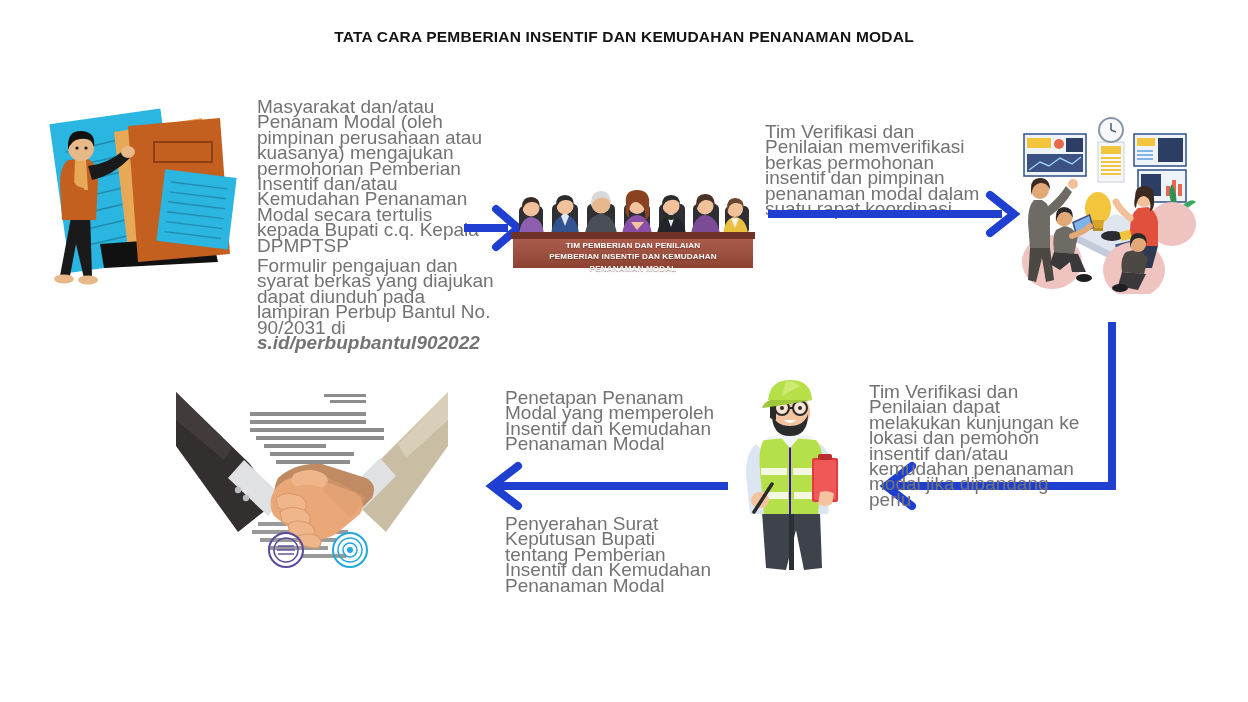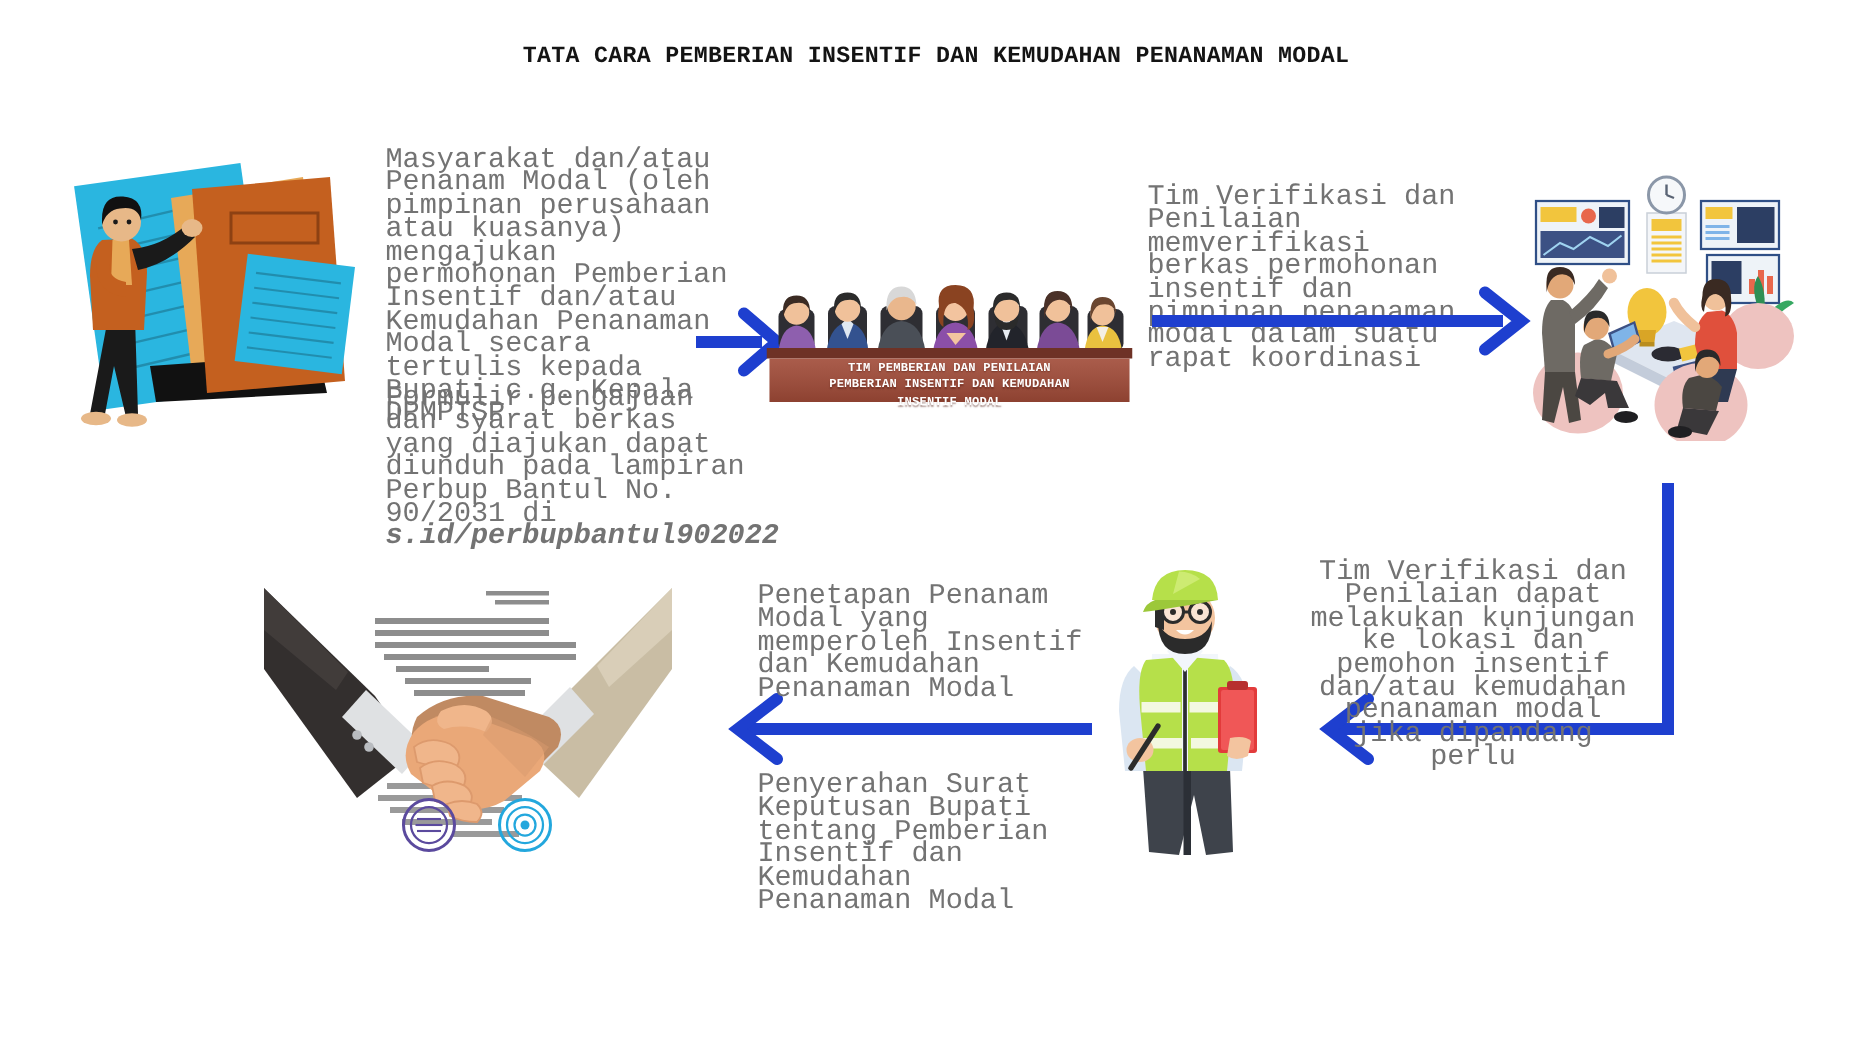--- a/index.html
+++ b/index.html
@@ -10,21 +10,20 @@
   body {
     font-family: "Liberation Sans", sans-serif;
     -webkit-font-smoothing: antialiased;
   }
   #stage {
     position: relative;
     width: 1248px;
     height: 702px;
     background: #ffffff;
     overflow: hidden;
-    font-family: Liberation Mono, monospace;
   }
 
   
   .title {
     position: absolute;
     left: 0;
     top: 28px;
     width: 1248px;
     text-align: center;
     font-size: 15.5px;
@@ -213,21 +212,21 @@
       <defs>
         <linearGradient id="deskShade" x1="0" y1="0" x2="0" y2="1">
           <stop offset="0%" stop-color="#ffffff" stop-opacity=".10"></stop>
           <stop offset="100%" stop-color="#000000" stop-opacity=".12"></stop>
         </linearGradient>
       </defs>
     </svg>
     <div class="panel-desk-text" style="top:72px;">
       <div>TIM PEMBERIAN DAN PENILAIAN</div>
       <div>PEMBERIAN INSENTIF DAN KEMUDAHAN</div>
-      <div>INSENTIF MODAL</div>
+      <div>PENANAMAN MODAL</div>
     </div>
   </div>
 
   <div class="tblock" style="left:765px; top:124px; width:222px;">Tim Verifikasi dan Penilaian memverifikasi berkas permohonan insentif dan pimpinan penanaman modal dalam suatu rapat koordinasi</div>
 
   <svg class="arrow-svg" style="left:768px; top:190px;" width="250" height="48" viewBox="0 0 250 48">
     <line x1="0" y1="24" x2="234" y2="24" stroke="#1e3fcf" stroke-width="8"></line>
     <polyline points="222,5 246,24 222,43" fill="none" stroke="#1e3fcf" stroke-width="8" stroke-linecap="round" stroke-linejoin="miter"></polyline>
   </svg>
 
@@ -342,21 +341,21 @@
         <ellipse cx="104" cy="176" rx="8" ry="4" fill="#1f1f22"></ellipse>
       </g>
     </svg>
   </div>
 
   <svg class="arrow-svg" style="left:860px; top:318px;" width="270" height="180" viewBox="0 0 270 180">
     <polyline points="252,4 252,168 30,168" fill="none" stroke="#1e3fcf" stroke-width="8" stroke-linejoin="miter"></polyline>
     <polyline points="52,148 26,168 52,188" fill="none" stroke="#1e3fcf" stroke-width="8" stroke-linecap="round" stroke-linejoin="miter"></polyline>
   </svg>
 
-  <div class="tblock" style="left:869px; top:374px; width:226px;text-align:center;">Tim Verifikasi dan Penilaian dapat melakukan kunjungan ke lokasi dan pemohon insentif dan/atau kemudahan penanaman modal jika dipandang perlu</div>
+  <div class="tblock" style="left:869px; top:384px; width:226px;">Tim Verifikasi dan Penilaian dapat melakukan kunjungan ke lokasi dan pemohon insentif dan/atau kemudahan penanaman modal jika dipandang perlu</div>
 
   <div class="illus" style="left:734px; top:372px; width:120px; height:210px;">
     <svg width="120" height="210" viewBox="0 0 120 210">
 
       <path d="M28 140 L86 140 L88 196 L70 198 L62 158 L52 198 L32 196 Z" fill="#3e434b"></path>
       <path d="M55 140 L60 140 L60 198 L55 198 Z" fill="#2b2f36"></path>
 
       <path d="M22 72 Q12 80 12 102 L16 142 L34 142 L34 84 Z" fill="#dbe6f2"></path>
       <path d="M86 72 Q98 80 98 102 L94 142 L78 142 L78 84 Z" fill="#dbe6f2"></path>
 

